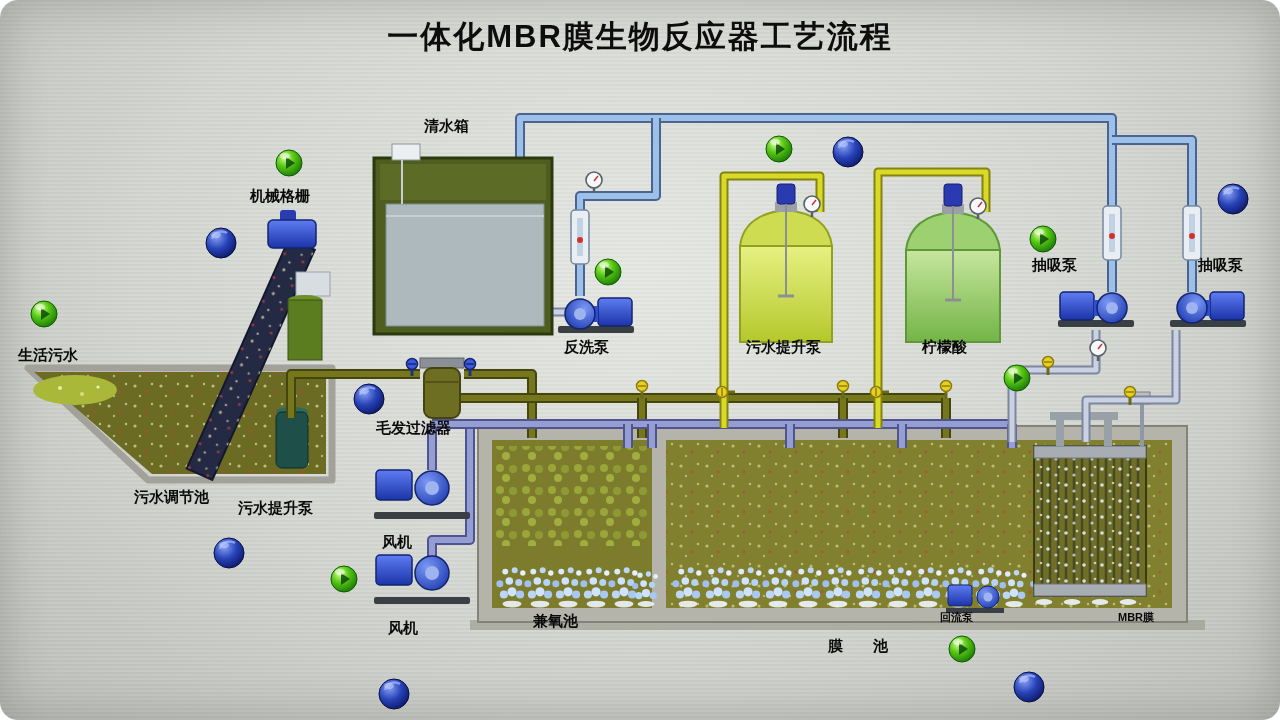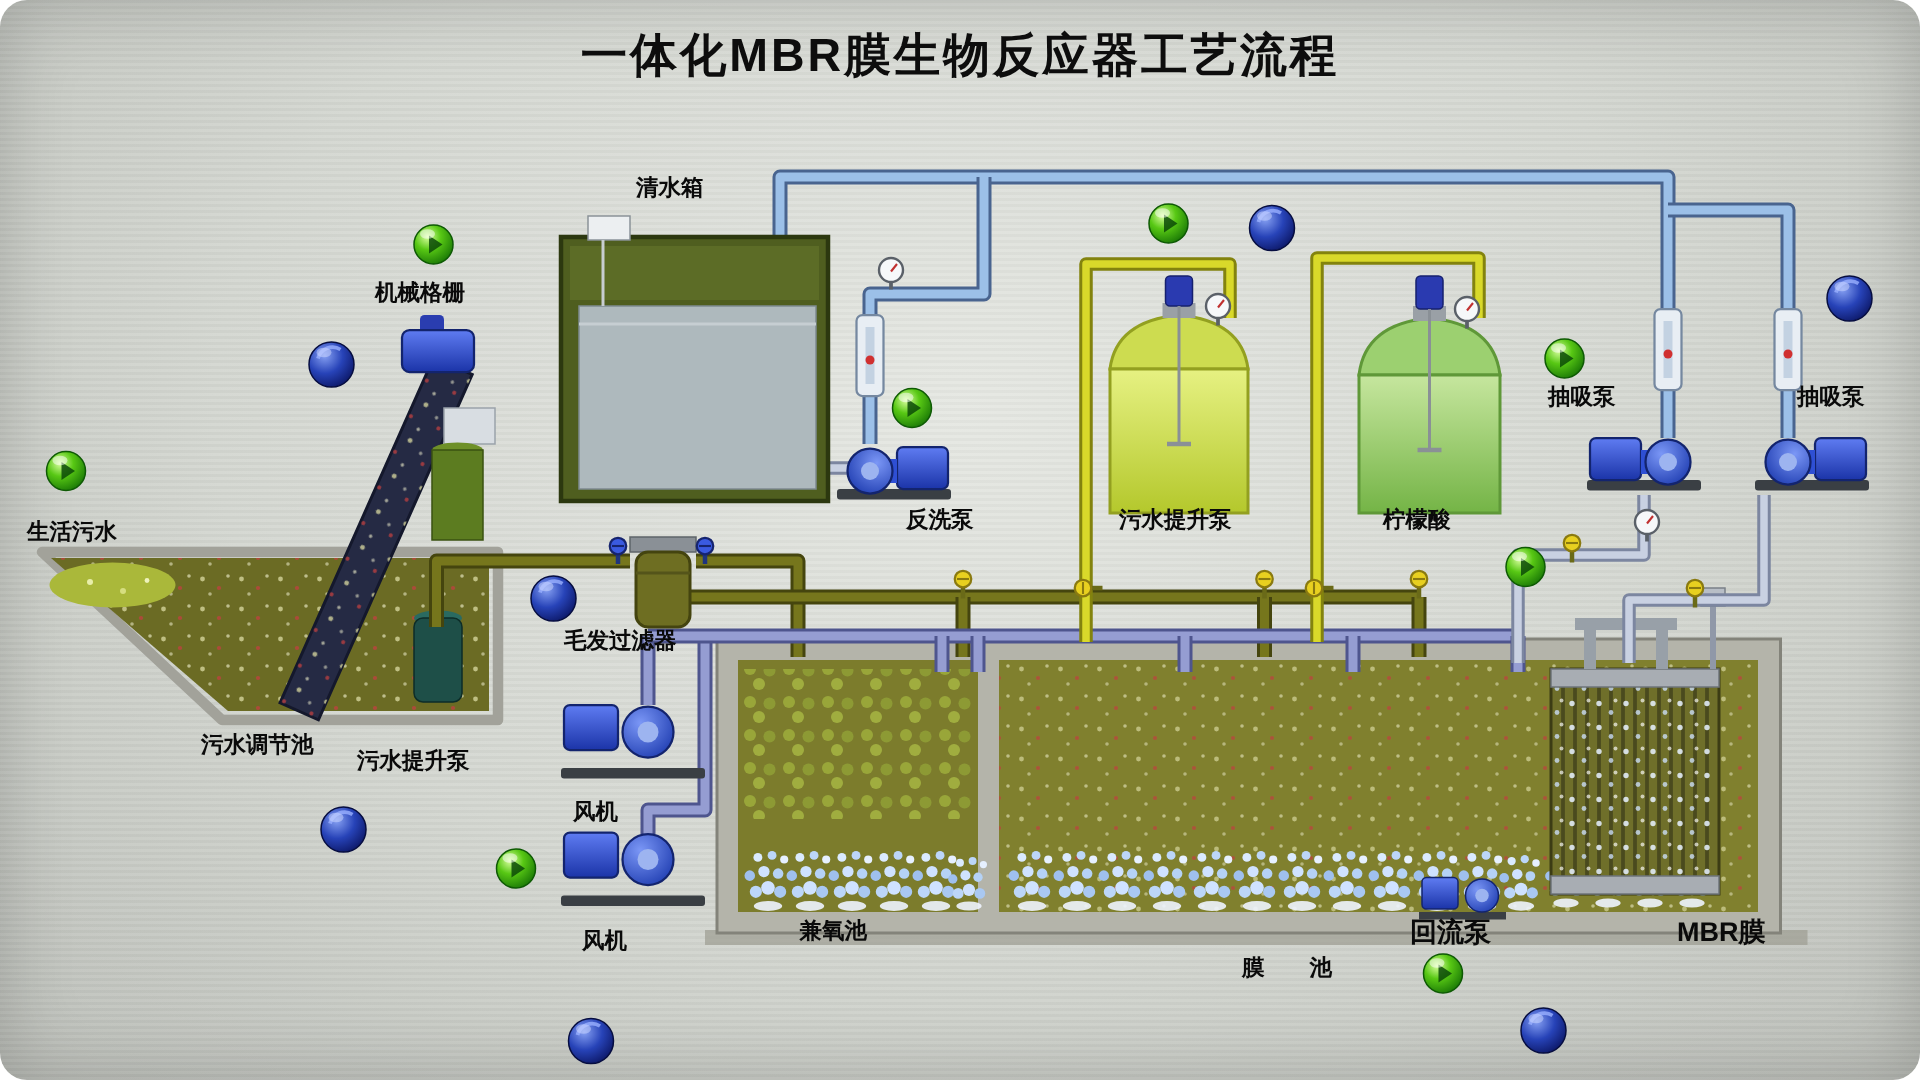--- a/index.html
+++ b/index.html
@@ -13,21 +13,21 @@
     font-family:"Liberation Sans","DejaVu Sans",sans-serif;
   }
   .title{
     position:absolute;top:16px;left:0;right:0;text-align:center;
     font-size:31px;font-weight:bold;color:#0d0d0d;letter-spacing:2px;
   }
   .lbl{
     position:absolute;font-size:15px;font-weight:bold;color:#0a0a0a;
     white-space:nowrap;line-height:1;
   }
-  .lbl.small{font-size:18px;}
+  .lbl.small{font-size:11px;}
   .lbl.spread{letter-spacing:30px;}
   svg{position:absolute;left:0;top:0;}
   svg .o-blue{stroke:#49648f;stroke-width:10;fill:none;stroke-linejoin:round;}
   svg .i-blue{stroke:#9cc0e8;stroke-width:6;fill:none;stroke-linejoin:round;}
   svg .o-pale{stroke:#7c86a0;stroke-width:9;fill:none;stroke-linejoin:round;}
   svg .i-pale{stroke:#c9d1e2;stroke-width:5;fill:none;stroke-linejoin:round;}
   svg .o-yel{stroke:#83830e;stroke-width:9;fill:none;stroke-linejoin:round;}
   svg .i-yel{stroke:#d9d92a;stroke-width:5;fill:none;stroke-linejoin:round;}
   svg .o-oli{stroke:#45450e;stroke-width:10;fill:none;stroke-linejoin:round;}
   svg .i-oli{stroke:#76761c;stroke-width:6;fill:none;stroke-linejoin:round;}
@@ -375,21 +375,21 @@
   </g>
 </svg>
 
 <div class="title">一体化MBR膜生物反应器工艺流程</div>
 
 <div class="lbl" style="left:424px;top:118px;">清水箱</div>
 <div class="lbl" style="left:250px;top:188px;">机械格栅</div>
 <div class="lbl" style="left:18px;top:347px;">生活污水</div>
 <div class="lbl" style="left:114px;top:489px;margin-left:20px;">污水调节池</div>
 <div class="lbl" style="left:238px;top:500px;">污水提升泵</div>
-<div class="lbl" style="left:564px;top:339px;margin-left:40px;">反洗泵</div>
+<div class="lbl" style="left:564px;top:339px;">反洗泵</div>
 <div class="lbl" style="left:376px;top:420px;">毛发过滤器</div>
 <div class="lbl" style="left:746px;top:339px;">污水提升泵</div>
 <div class="lbl" style="left:922px;top:339px;">柠檬酸</div>
 <div class="lbl" style="left:1032px;top:257px;">抽吸泵</div>
 <div class="lbl" style="left:1198px;top:257px;">抽吸泵</div>
 <div class="lbl" style="left:382px;top:534px;">风机</div>
 <div class="lbl" style="left:388px;top:620px;">风机</div>
 <div class="lbl" style="left:533px;top:613px;">兼氧池</div>
 <div class="lbl spread" style="left:828px;top:638px;">膜池</div>
 <div class="lbl small" style="left:940px;top:612px;">回流泵</div>

